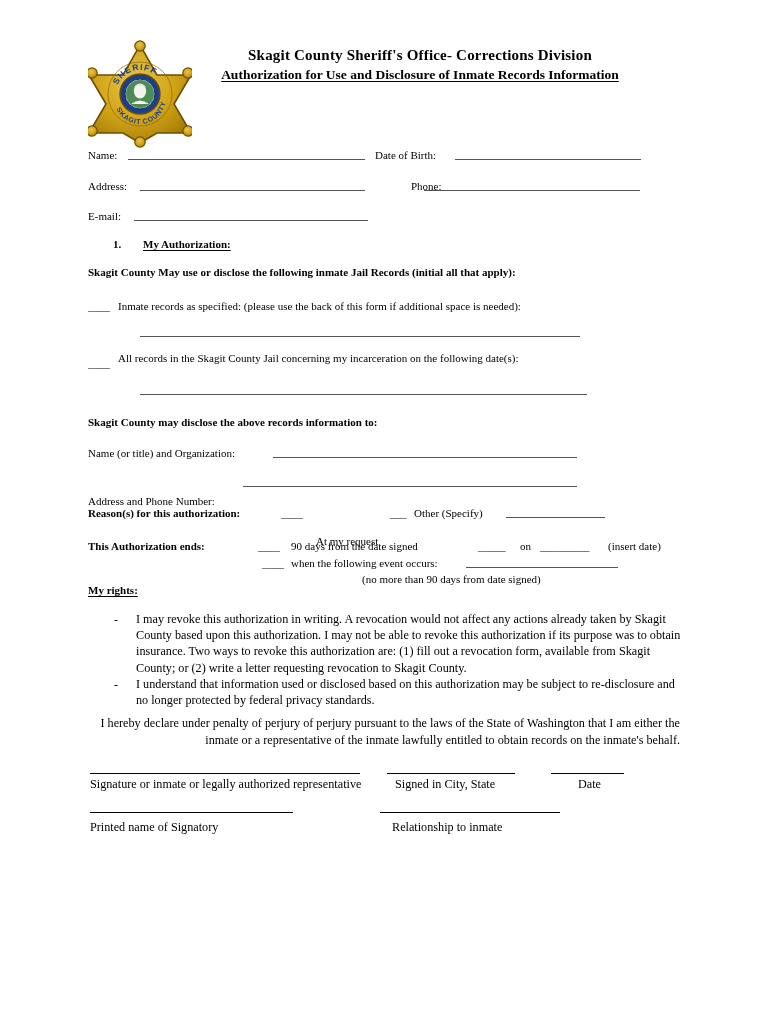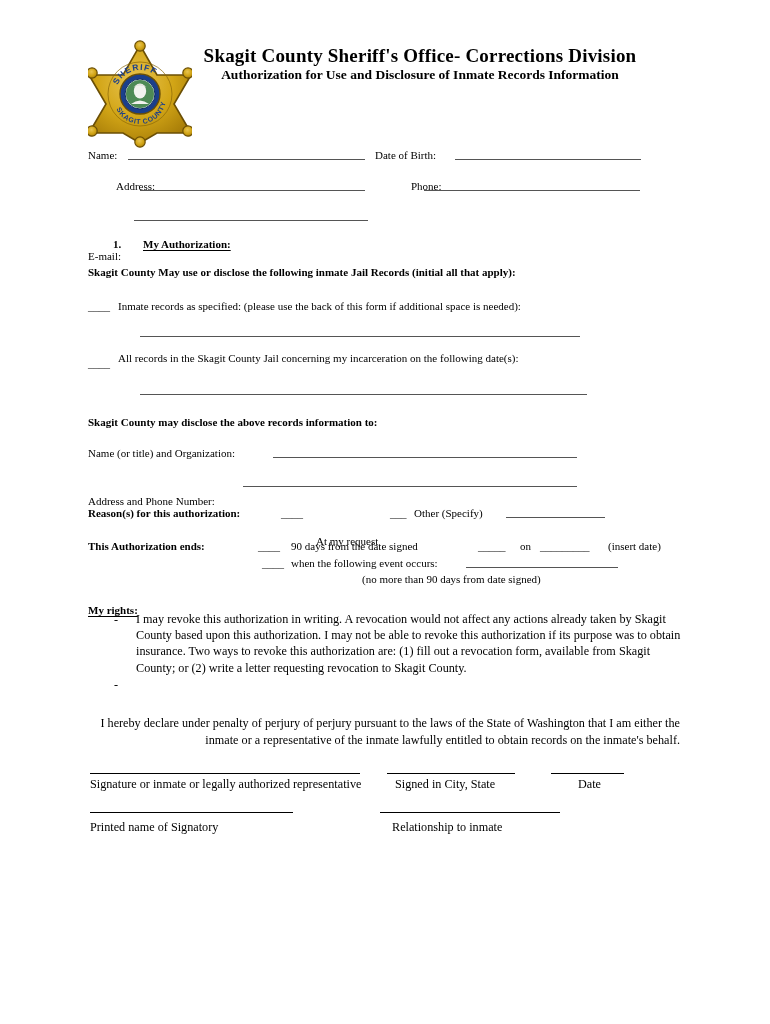--- a/index.html
+++ b/index.html
@@ -40,30 +40,31 @@
   .badge svg { display:block; width:104px; height:108px; }
 
   .header-text {
     position: absolute;
     left: 190px;
     top: 10px;
     width: 460px;
     text-align: center;
   }
   .title-line1 {
-    font-size: 19px;
+    font-size: 15px;
     font-weight: bold;
     letter-spacing: 0.2px;
     line-height: 19px;
     white-space: nowrap;
   }
   .title-line2 {
     font-size: 13.5px;
     font-weight: bold;
     line-height: 19px;
+    text-decoration: underline;
     text-underline-offset: 2px;
     white-space: nowrap;
   }
   .subtitle {
     margin-top: 18px;
     font-size: 12px;
     font-weight: bold;
     text-decoration: underline;
     text-underline-offset: 2px;
     white-space: nowrap;
@@ -176,27 +177,27 @@
   </div>
 
   <div class="body">
 
     <div class="row" style="left:88px; top:147px;">Name:</div>
     <div class="hline" style="left:128px; top:159px; width:237px;"></div>
 
     <div class="row" style="left:375px; top:147px;">Date of Birth:</div>
     <div class="hline" style="left:455px; top:159px; width:186px;"></div>
 
-    <div class="row" style="left:88px; top:178px;margin-left:28px;">Address:</div>
+    <div class="row" style="left:88px; top:178px;">Address:</div>
     <div class="hline" style="left:140px; top:190px; width:225px;"></div>
 
     <div class="row" style="left:375px; top:178px;margin-left:36px;">Phone:</div>
     <div class="hline" style="left:424px; top:190px; width:216px;"></div>
 
-    <div class="row" style="left:88px; top:208px;margin-top:40px;">E-mail:</div>
+    <div class="row" style="left:88px; top:208px;">E-mail:</div>
     <div class="hline" style="left:134px; top:220px; width:234px;"></div>
 
     <div class="row b" style="left:113px; top:236px;">1.</div>
     <div class="row b u" style="left:143px; top:236px;">My Authorization:</div>
 
     <div class="row b" style="left:88px; top:264px;">Skagit County May use or disclose the following inmate Jail Records (initial all that apply):</div>
 
     <div class="row" style="left:88px; top:298px;">____</div>
     <div class="row" style="left:118px; top:298px;">Inmate records as specified: (please use the back of this form if additional space is needed):</div>
     <div class="hline" style="left:140px; top:336px; width:440px;"></div>
@@ -228,29 +229,30 @@
     <div class="row" style="left:520px; top:538px;">on</div>
     <div class="row" style="left:540px; top:538px;">_________</div>
     <div class="row" style="left:608px; top:538px;">(insert date)</div>
 
     <div class="row" style="left:262px; top:555px;">____</div>
     <div class="row" style="left:291px; top:555px;">when the following event occurs:</div>
     <div class="hline" style="left:466px; top:567px; width:152px;"></div>
 
     <div class="row" style="left:362px; top:571px;">(no more than 90 days from date signed)</div>
 
-    <div class="row b u" style="left:88px; top:582px;margin-top:20px;">My rights:</div>
+    <div class="row b u" style="left:88px; top:582px;">My rights:</div>
 
     <div class="bullets" style="left:88px; top:611px; width:595px;">
       <div class="bullet">
         <span class="dash">-</span>
         <span>I may revoke this authorization in writing. A revocation would not affect any actions already taken by Skagit County based upon this authorization.  I may not be able to revoke this authorization if its purpose was to obtain insurance.  Two ways to revoke this authorization are: (1) fill out a revocation form, available from Skagit County; or (2) write a letter requesting revocation to Skagit County.</span>
       </div>
       <div class="bullet">
         <span class="dash">-</span>
+        <span>I understand that information used or disclosed based on this authorization may be subject to re-disclosure and no longer protected by federal privacy standards.</span>
       </div>
     </div>
 
     <div class="para" style="left:88px; top:715px; width:592px;">I hereby declare under penalty of perjury of perjury pursuant to the laws of the State of Washington that I am either the inmate or a representative of the inmate lawfully entitled to obtain records on the inmate's behalf.</div>
 
     <div class="hline dark" style="left:90px; top:773px; width:270px;"></div>
     <div class="siglabel" style="left:90px; top:777px;">Signature or inmate or legally authorized representative</div>
 
     <div class="hline dark" style="left:387px; top:773px; width:128px;"></div>
     <div class="siglabel" style="left:395px; top:777px;text-align:center;">Signed in City, State</div>

